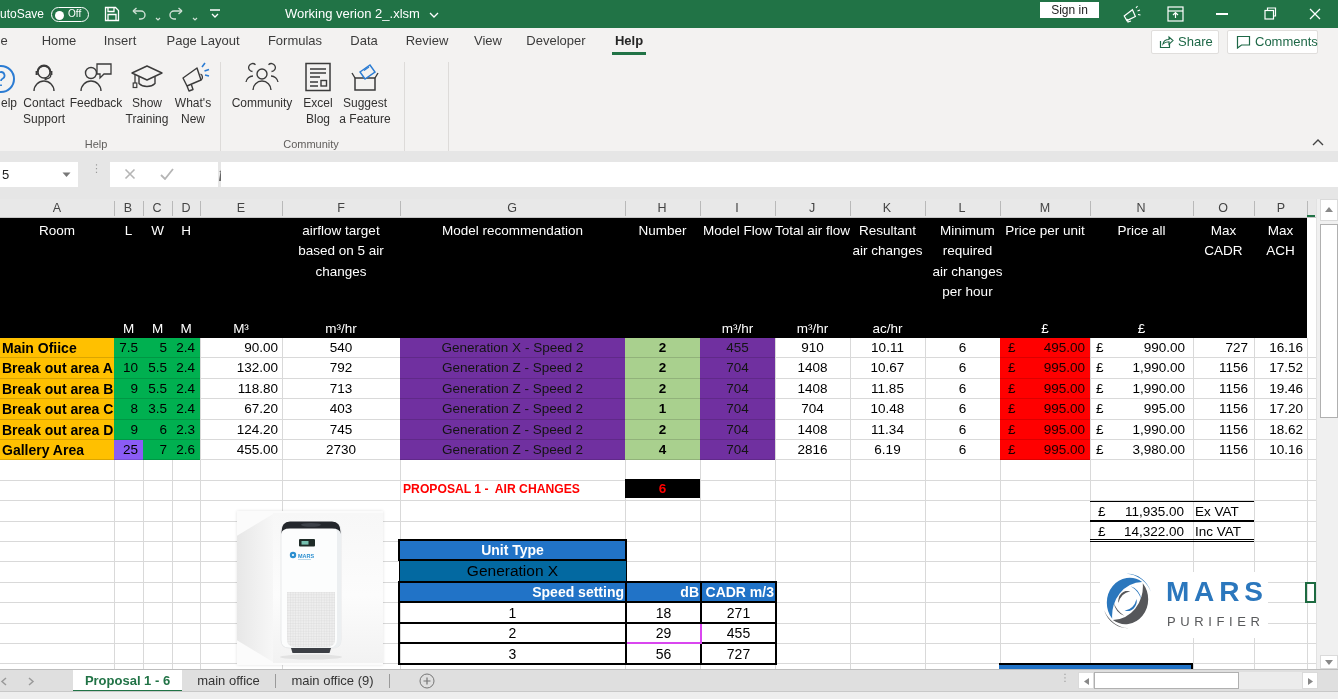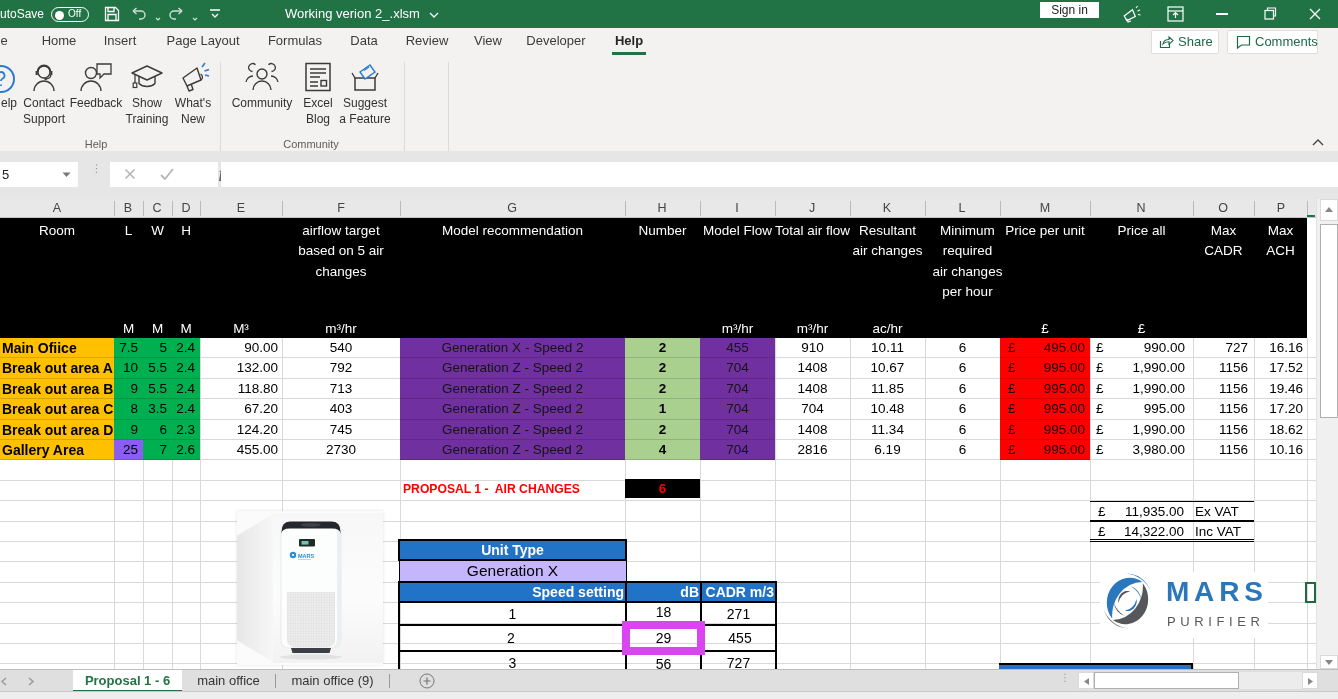--- a/index.html
+++ b/index.html
@@ -440,37 +440,37 @@
           <col style="width:75px;">
           <col>
         </colgroup>
 <tbody>
           <tr style="height:20.4px;">
             <td style="border:2px solid #000;background:#2173c7;color:#fff;font-weight:bold;">Unit Type</td>
             <td style="border:none;"></td>
             <td style="border:none;"></td>
           </tr>
 <tr style="height:20.4px;">
-            <td style="border:1px solid #000;border-top:none;background:#c4b5fd;font-size:15.5px;">Generation X</td>
+            <td style="border:1px solid #000;border-top:none;background:#0369a1;font-size:15.5px;">Generation X</td>
             <td style="border:none;"></td>
             <td style="border:none;"></td>
           </tr>
 <tr style="height:20.4px;text-align:right;">
             <td style="border:2px solid #000;background:#2173c7;color:#fff;font-weight:bold;">Speed setting</td>
             <td style="border:2px solid #000;background:#2173c7;color:#fff;font-weight:bold;">dB</td>
             <td style="border:2px solid #000;background:#2173c7;color:#fff;font-weight:bold;">CADR m/3</td>
           </tr>
 <tr style="height:20.4px;">
             <td style="border:2px solid #000;">1</td>
             <td style="border:2px solid #000;">18</td>
             <td style="border:2px solid #000;">271</td>
           </tr>
 <tr style="height:20.4px;">
             <td style="border:2px solid #000;">2</td>
-            <td style="border:8px solid #d946ef;">29</td>
+            <td style="border:2px solid #d946ef;">29</td>
             <td style="border:2px solid #000;">455</td>
           </tr>
 <tr style="height:20.4px;">
             <td style="border:2px solid #000;">3</td>
             <td style="border:2px solid #000;">56</td>
             <td style="border:2px solid #000;">727</td>
           </tr>
 </tbody>
       </table>
     </div>

